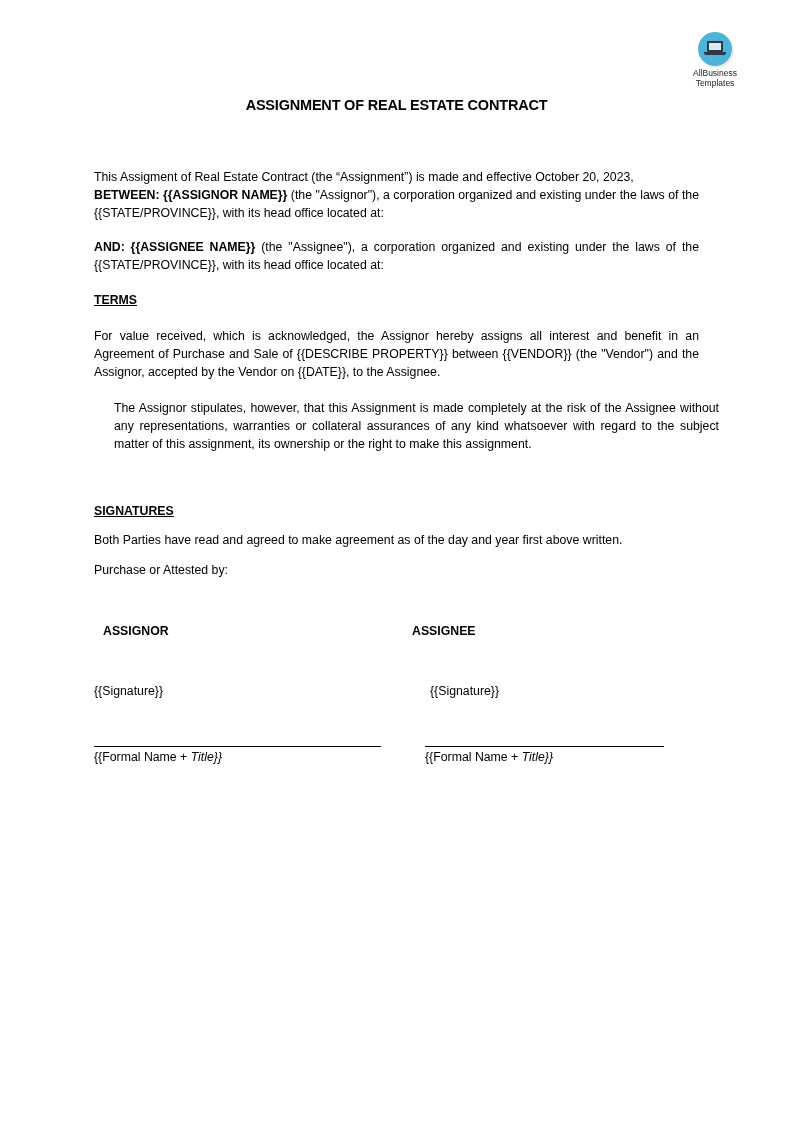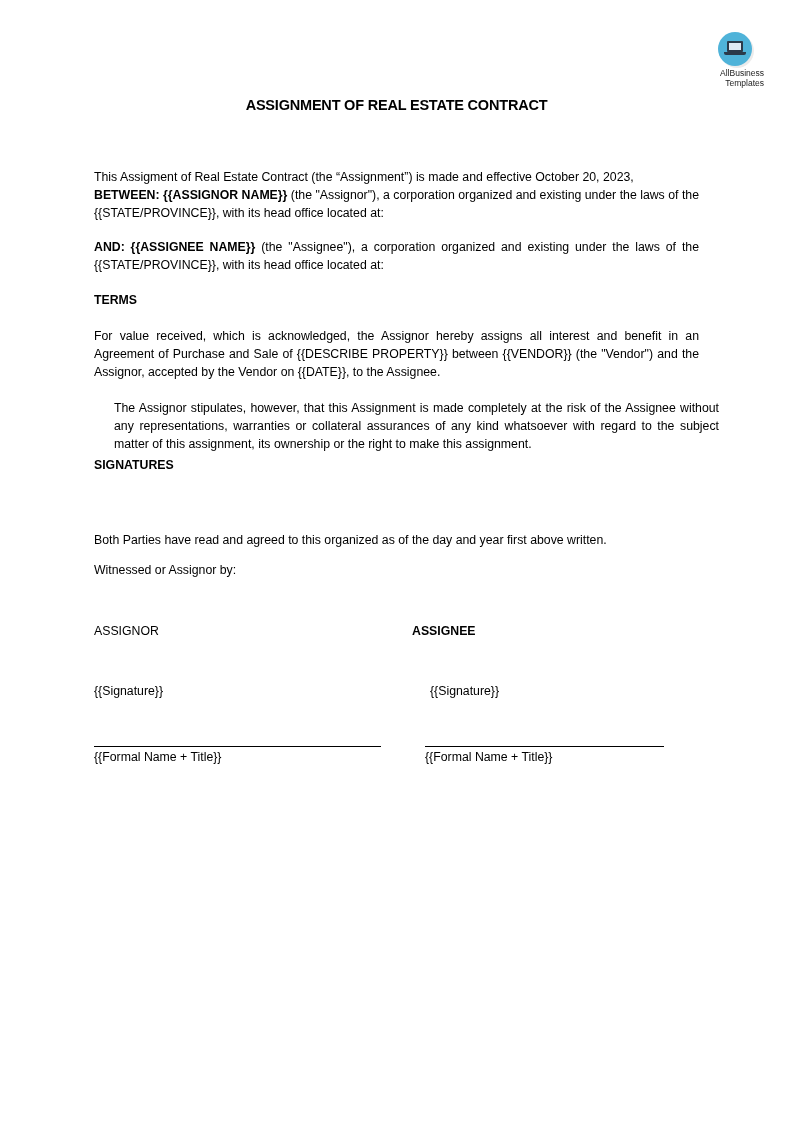--- a/index.html
+++ b/index.html
@@ -1,33 +1,33 @@
 <!DOCTYPE html>
 <html><head>
 <meta charset="utf-8">
 <style>
   html, body { margin:0; padding:0; background:#ffffff; }
   body { width:793px; height:1122px; position:relative; overflow:hidden;
          font-family:"Liberation Sans", sans-serif; color:#000; }
-  .logo { position:absolute; left:686px; top:32px; width:58px; text-align:right;margin-left:20px; }
+  .logo { position:absolute; left:686px; top:32px; width:58px; text-align:center; }
   .logo-circle { width:34px; height:34px; border-radius:50%; background:#4fb3d9; margin:0 auto;
                  position:relative; box-shadow: 2px 2px 0 rgba(0,0,0,0.08); }
   .laptop-screen { position:absolute; left:9px; top:9px; width:16px; height:11px; background:#2b3a4a;
                    border-radius:1px; }
   .laptop-screen::after { content:""; position:absolute; left:2px; top:2px; width:12px; height:7px; background:#dfe9f3; }
   .laptop-base { position:absolute; left:6px; top:20px; width:22px; height:3px; background:#2b3a4a; border-radius:0 0 2px 2px; }
   .logo-text { font-size:8.5px; line-height:10px; margin-top:2px; color:#222; }
   .title { position:absolute; left:0; width:793px; top:97px; text-align:center;
            font-weight:bold; font-size:14.5px; letter-spacing:-0.2px; }
   .p { position:absolute; left:94px; width:605px; font-size:12.3px; line-height:18px; text-align:justify; }
   .p b { font-weight:bold; }
-  .h { position:absolute; left:94px; font-size:12.3px; font-weight:bold; }
+  .h { position:absolute; left:94px; font-size:12.3px; font-weight:bold;text-decoration:underline; }
   .sig-col { position:absolute; font-size:12.3px; }
   .line { position:absolute; height:1px; background:#000; }
-  .it { }
+  .it { font-style:italic; }
 </style>
 </head>
 <body>
 
 <div class="logo">
   <div class="logo-circle">
     <div class="laptop-screen"></div>
       <div class="laptop-base"></div>
   </div>
   <div class="logo-text">
@@ -43,27 +43,27 @@
 <div class="p" style="top:186px;"><b>BETWEEN: {{ASSIGNOR NAME}}</b><span> (the "Assignor"), a corporation organized and existing under the laws of the {{STATE/PROVINCE}}, with its head office located at:</span></div>
 
 <div class="p" style="top:238px;"><b>AND: {{ASSIGNEE NAME}}</b><span> (the "Assignee"), a corporation organized and existing under the laws of the {{STATE/PROVINCE}}, with its head office located at:</span></div>
 
 <div class="h" style="top:293px;">TERMS</div>
 
 <div class="p" style="top:327px;">For value received, which is acknowledged, the Assignor hereby assigns all interest and benefit in an Agreement of Purchase and Sale of {{DESCRIBE PROPERTY}} between {{VENDOR}} (the "Vendor") and the Assignor, accepted by the Vendor on {{DATE}}, to the Assignee.</div>
 
 <div class="p" style="top:399px;margin-left:20px;">The Assignor stipulates, however, that this Assignment is made completely at the risk of the Assignee without any representations, warranties or collateral assurances of any kind whatsoever with regard to the subject matter of this assignment, its ownership or the right to make this assignment.</div>
 
-<div class="h" style="top:458px;">SIGNATURES</div>
+<div class="h" style="top:504px;">SIGNATURES</div>
 
-<div class="p" style="top:531px;">Both Parties have read and agreed to this organized as of the day and year first above written.</div>
+<div class="p" style="top:531px;">Both Parties have read and agreed to make agreement as of the day and year first above written.</div>
 
-<div class="p" style="top:561px;">Witnessed or Assignor by:</div>
+<div class="p" style="top:561px;">Purchase or Attested by:</div>
 
-<div class="sig-col" style="left:94px; top:624px; font-weight:normal;">ASSIGNOR</div>
+<div class="sig-col" style="left:103px; top:624px; font-weight:bold;">ASSIGNOR</div>
 <div class="sig-col" style="left:412px; top:624px; font-weight:bold;">ASSIGNEE</div>
 
 <div class="sig-col" style="left:94px; top:684px;">{{Signature}}</div>
 <div class="sig-col" style="left:430px; top:684px;">{{Signature}}</div>
 
 <div class="line" style="left:94px; top:746px; width:287px;"></div>
 <div class="line" style="left:425px; top:746px; width:239px;"></div>
 
 <div class="sig-col" style="left:94px; top:750px;"><span>{{Formal Name + </span><span class="it">Title</span><span class="it">}}</span></div>
 <div class="sig-col" style="left:425px; top:750px;"><span>{{Formal Name + </span><span class="it">Title</span><span class="it">}}</span></div>

